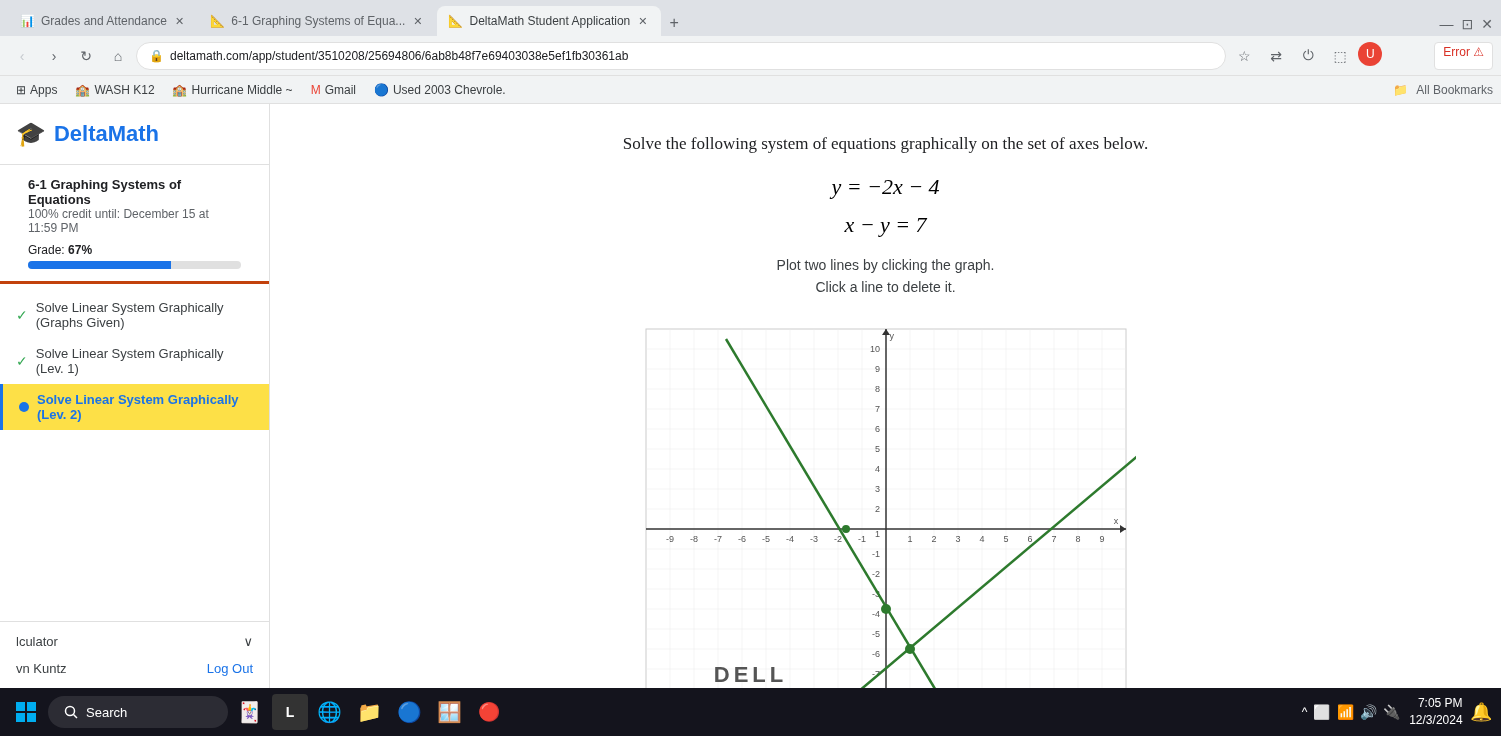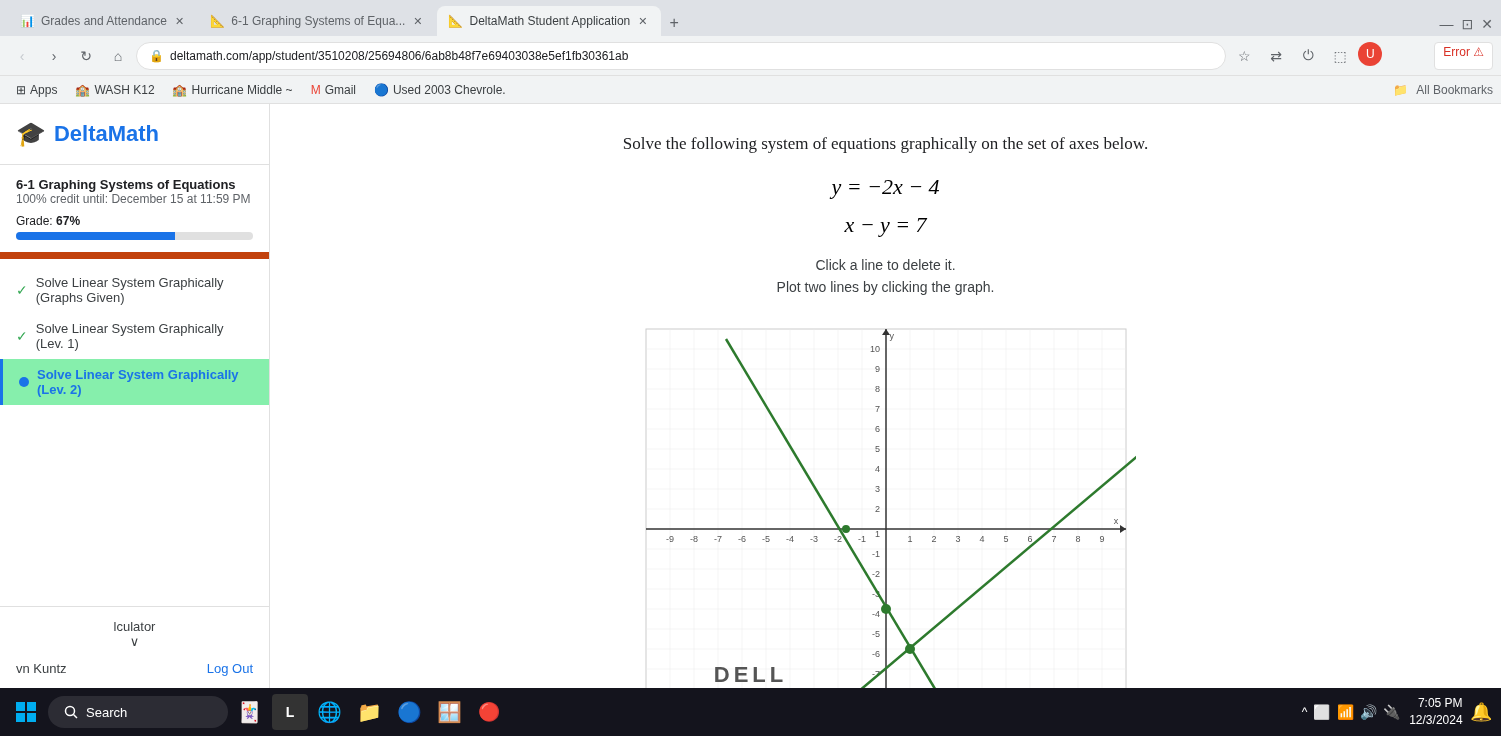--- a/index.html
+++ b/index.html
@@ -25,33 +25,33 @@
     .bookmark-item { display: flex; align-items: center; gap: 4px; padding: 2px 8px; border-radius: 4px; cursor: pointer; white-space: nowrap; }
     .bookmarks-right { margin-left: auto; display: flex; align-items: center; gap: 8px; font-size: 12px; color: #5f6368; }
 
     .page-content { display: flex; flex: 1; overflow: hidden; }
 
     
     .sidebar { width: 270px; background: white; border-right: 1px solid #e0e0e0; display: flex; flex-direction: column; overflow-y: auto; flex-shrink: 0; }
     .sidebar-logo { display: flex; align-items: center; gap: 8px; padding: 16px; border-bottom: 1px solid #e0e0e0; }
     .logo-cap { font-size: 24px; }
     .logo-text { font-size: 22px; font-weight: bold; color: #1a73e8; }
-    .sidebar-section { padding: 12px 16px; border-bottom: 7px solid #c2410c; }
+    .sidebar-section { padding: 12px 28px; border-bottom: 3px solid #c2410c; }
     .assignment-title { font-weight: bold; font-size: 13px; color: #202124; }
     .assignment-deadline { font-size: 12px; color: #5f6368; }
     .grade-label { font-size: 12px; color: #202124; margin-top: 8px; }
     .grade-label span { font-weight: normal; }
     .progress-bar { margin-top: 4px; height: 8px; background: #e0e0e0; border-radius: 4px; overflow: hidden; }
     .progress-fill { height: 100%; background: #1a73e8; width: 67%; }
     .nav-items { padding: 8px 0; flex: 1; }
     .nav-item { display: flex; align-items: center; gap: 8px; padding: 8px 16px; font-size: 13px; color: #3c4043; cursor: pointer; }
-    .nav-item.active { background: #86efac; color: #1a73e8; font-weight: bold; border-left: 3px solid #1a73e8; }
+    .nav-item.active { background: #fde047; color: #1a73e8; font-weight: bold; border-left: 3px solid #1a73e8; }
     .nav-item .check { color: #34a853; font-size: 14px; }
     .sidebar-footer { padding: 12px 16px; border-top: 1px solid #e0e0e0; }
-    .calculator-toggle { display: flex; justify-content: space-between; align-items: center; font-size: 13px; color: #3c4043; cursor: pointer; flex-direction: column; }
+    .calculator-toggle { display: flex; justify-content: space-between; align-items: center; font-size: 13px; color: #3c4043; cursor: pointer; }
     .user-row { display: flex; justify-content: space-between; align-items: flex-start; margin-top: 12px; font-size: 13px; }
     .user-name { color: #3c4043; }
     .logout-btn { color: #1a73e8; cursor: pointer; text-decoration: none; }
 
     
     .main-content { flex: 1; background: white; overflow-y: auto; padding: 30px 40px; }
     .problem-title { text-align: center; font-size: 17px; color: #202124; margin-bottom: 20px; font-family: Georgia, serif; }
     .equation { text-align: center; font-size: 22px; font-family: 'Times New Roman', serif; margin: 12px 0; font-style: italic; }
     .instructions { text-align: center; font-size: 14px; color: #3c4043; margin: 16px 0; line-height: 1.6; }
 
@@ -197,22 +197,22 @@
       <div class="problem-title">Solve the following system of equations graphically on the set of axes below.</div>
 
       <div class="equation math-text">
         <i>y</i> = −2<i>x</i> − 4
       </div>
       <div class="equation math-text">
         <i>x</i> − <i>y</i> = 7
       </div>
 
       <div class="instructions">
+        <div>Plot two lines by clicking the graph.</div>
         <div>Click a line to delete it.</div>
-        <div>Plot two lines by clicking the graph.</div>
       </div>
 
       <div class="graph-container">
         <svg class="graph-svg" width="500" height="420" viewBox="-10 -10 500 420">
 
           <rect x="0" y="0" width="480" height="400" fill="white" stroke="#ccc" stroke-width="1"></rect>
 
           <g stroke="#e8e8e8" stroke-width="0.5">
             <line x1="24" y1="0" x2="24" y2="400"></line>
             <line x1="48" y1="0" x2="48" y2="400"></line>

